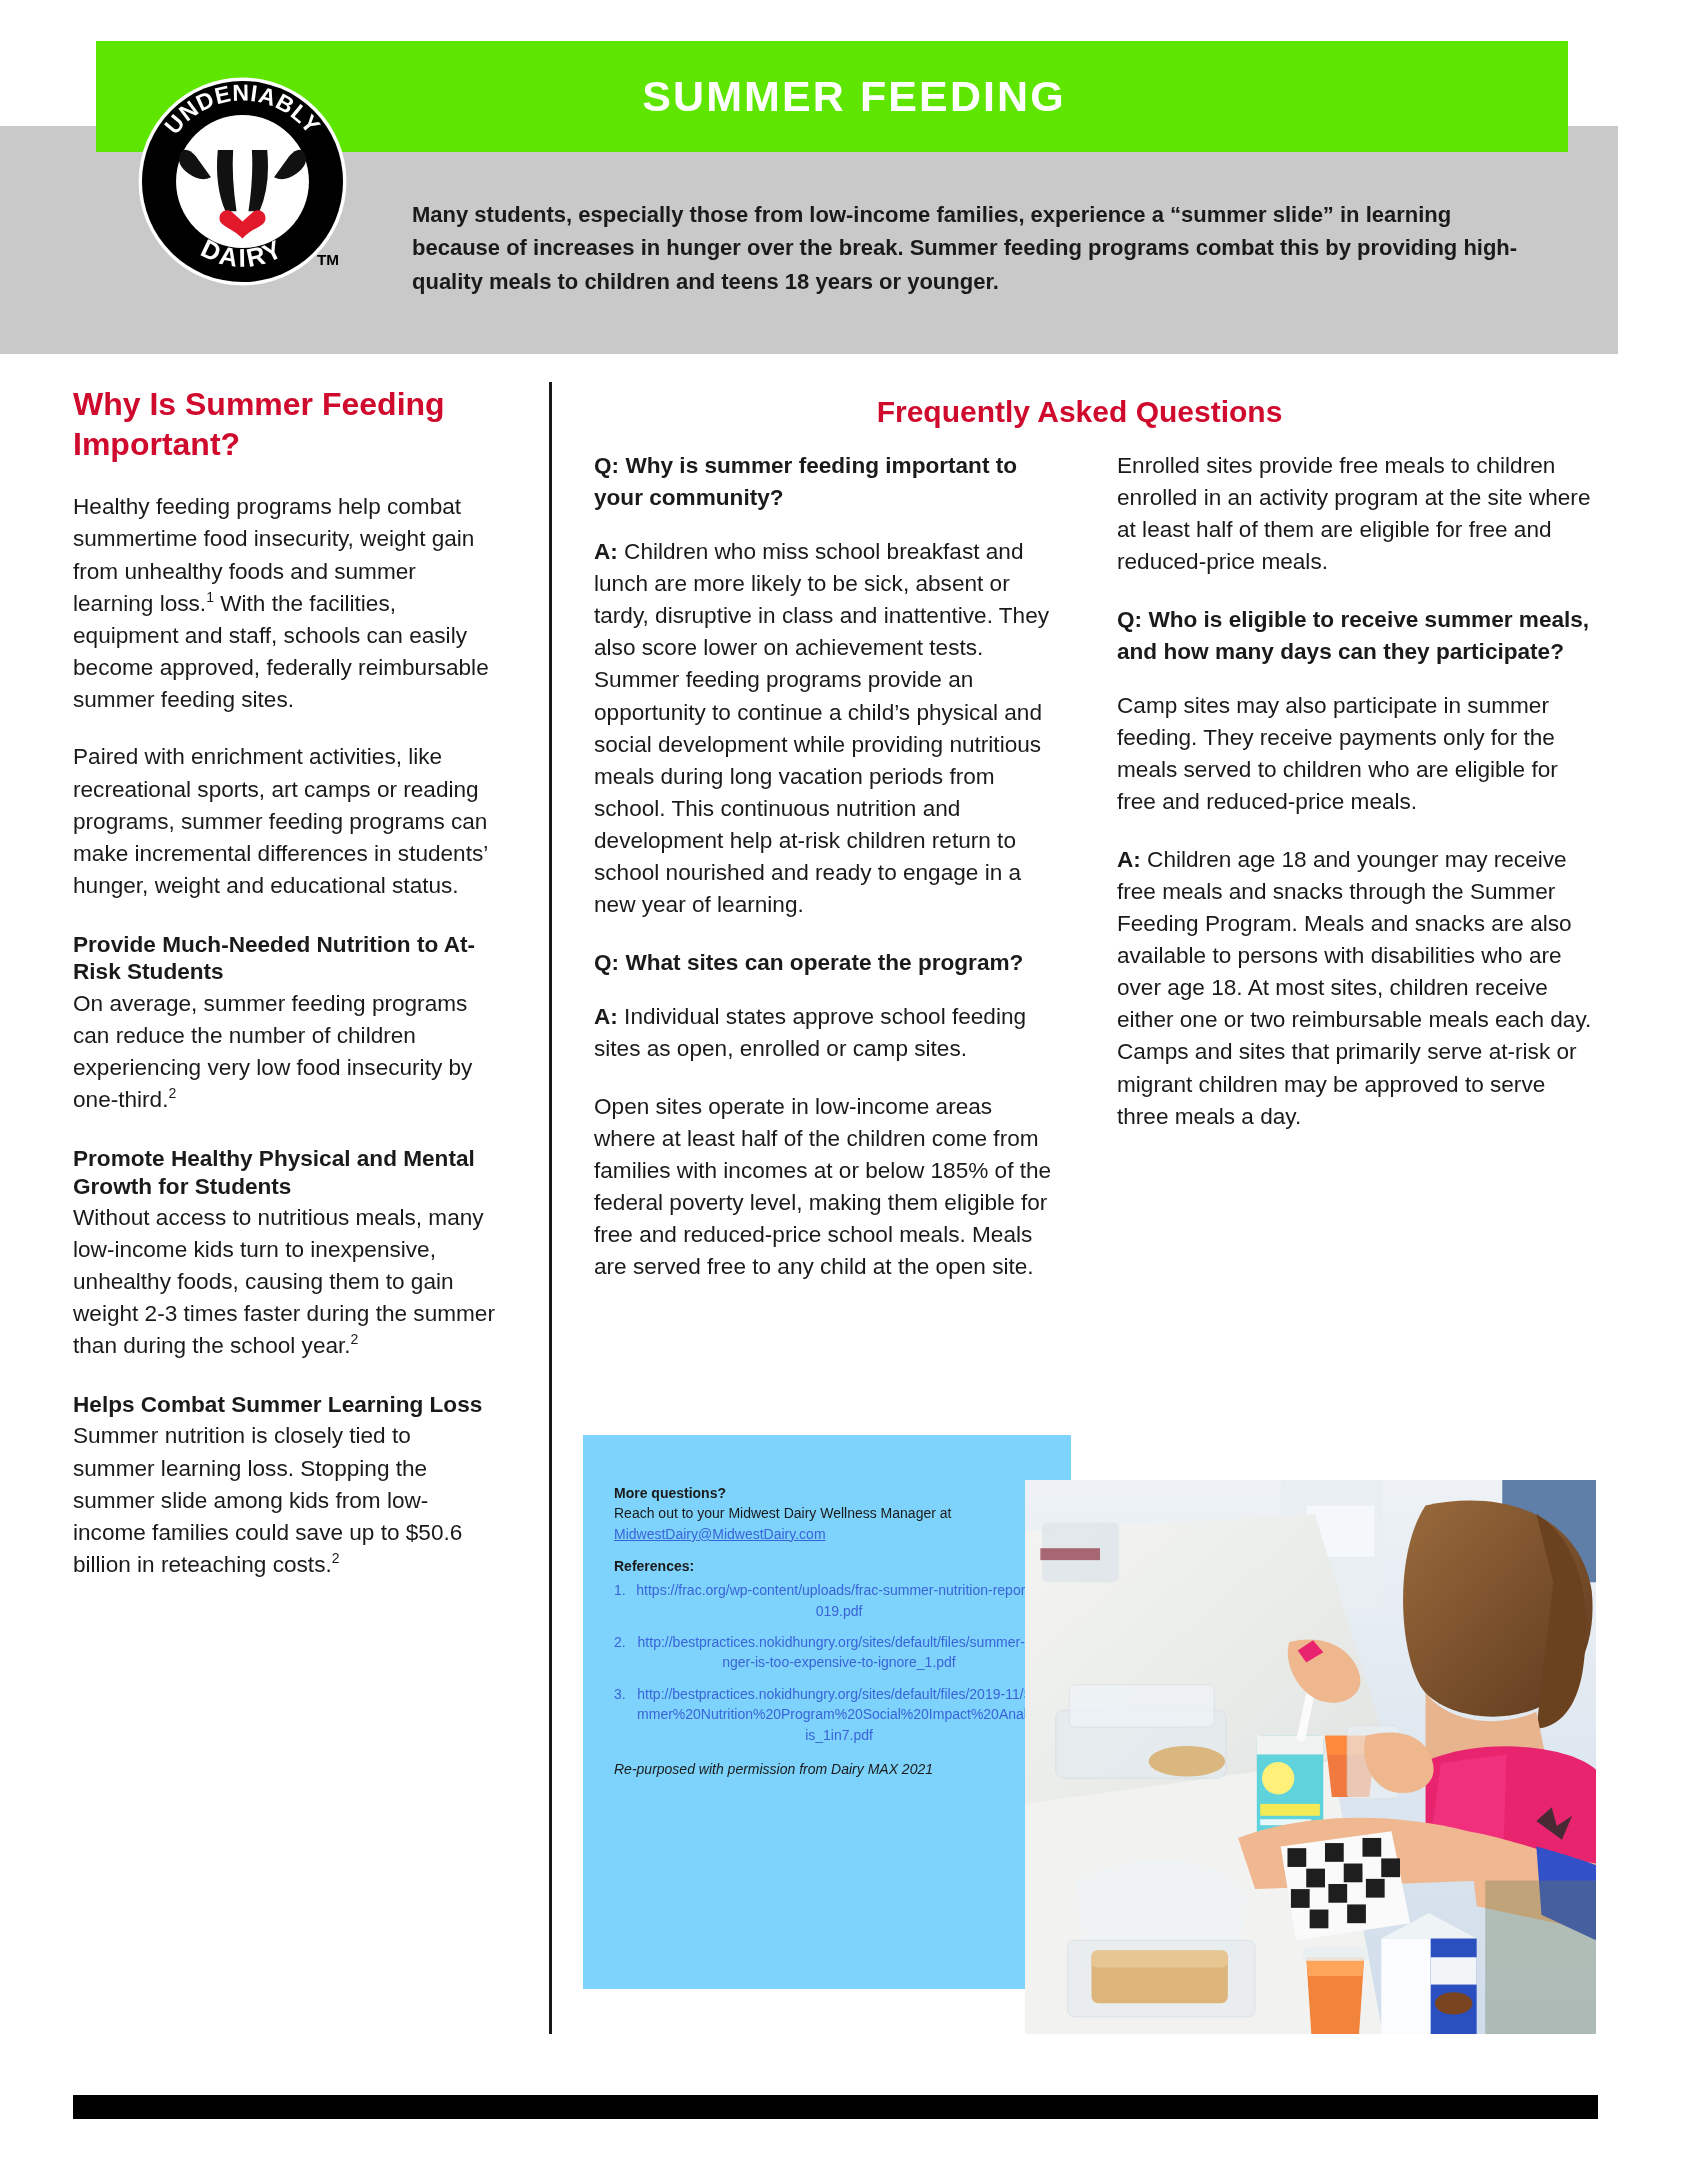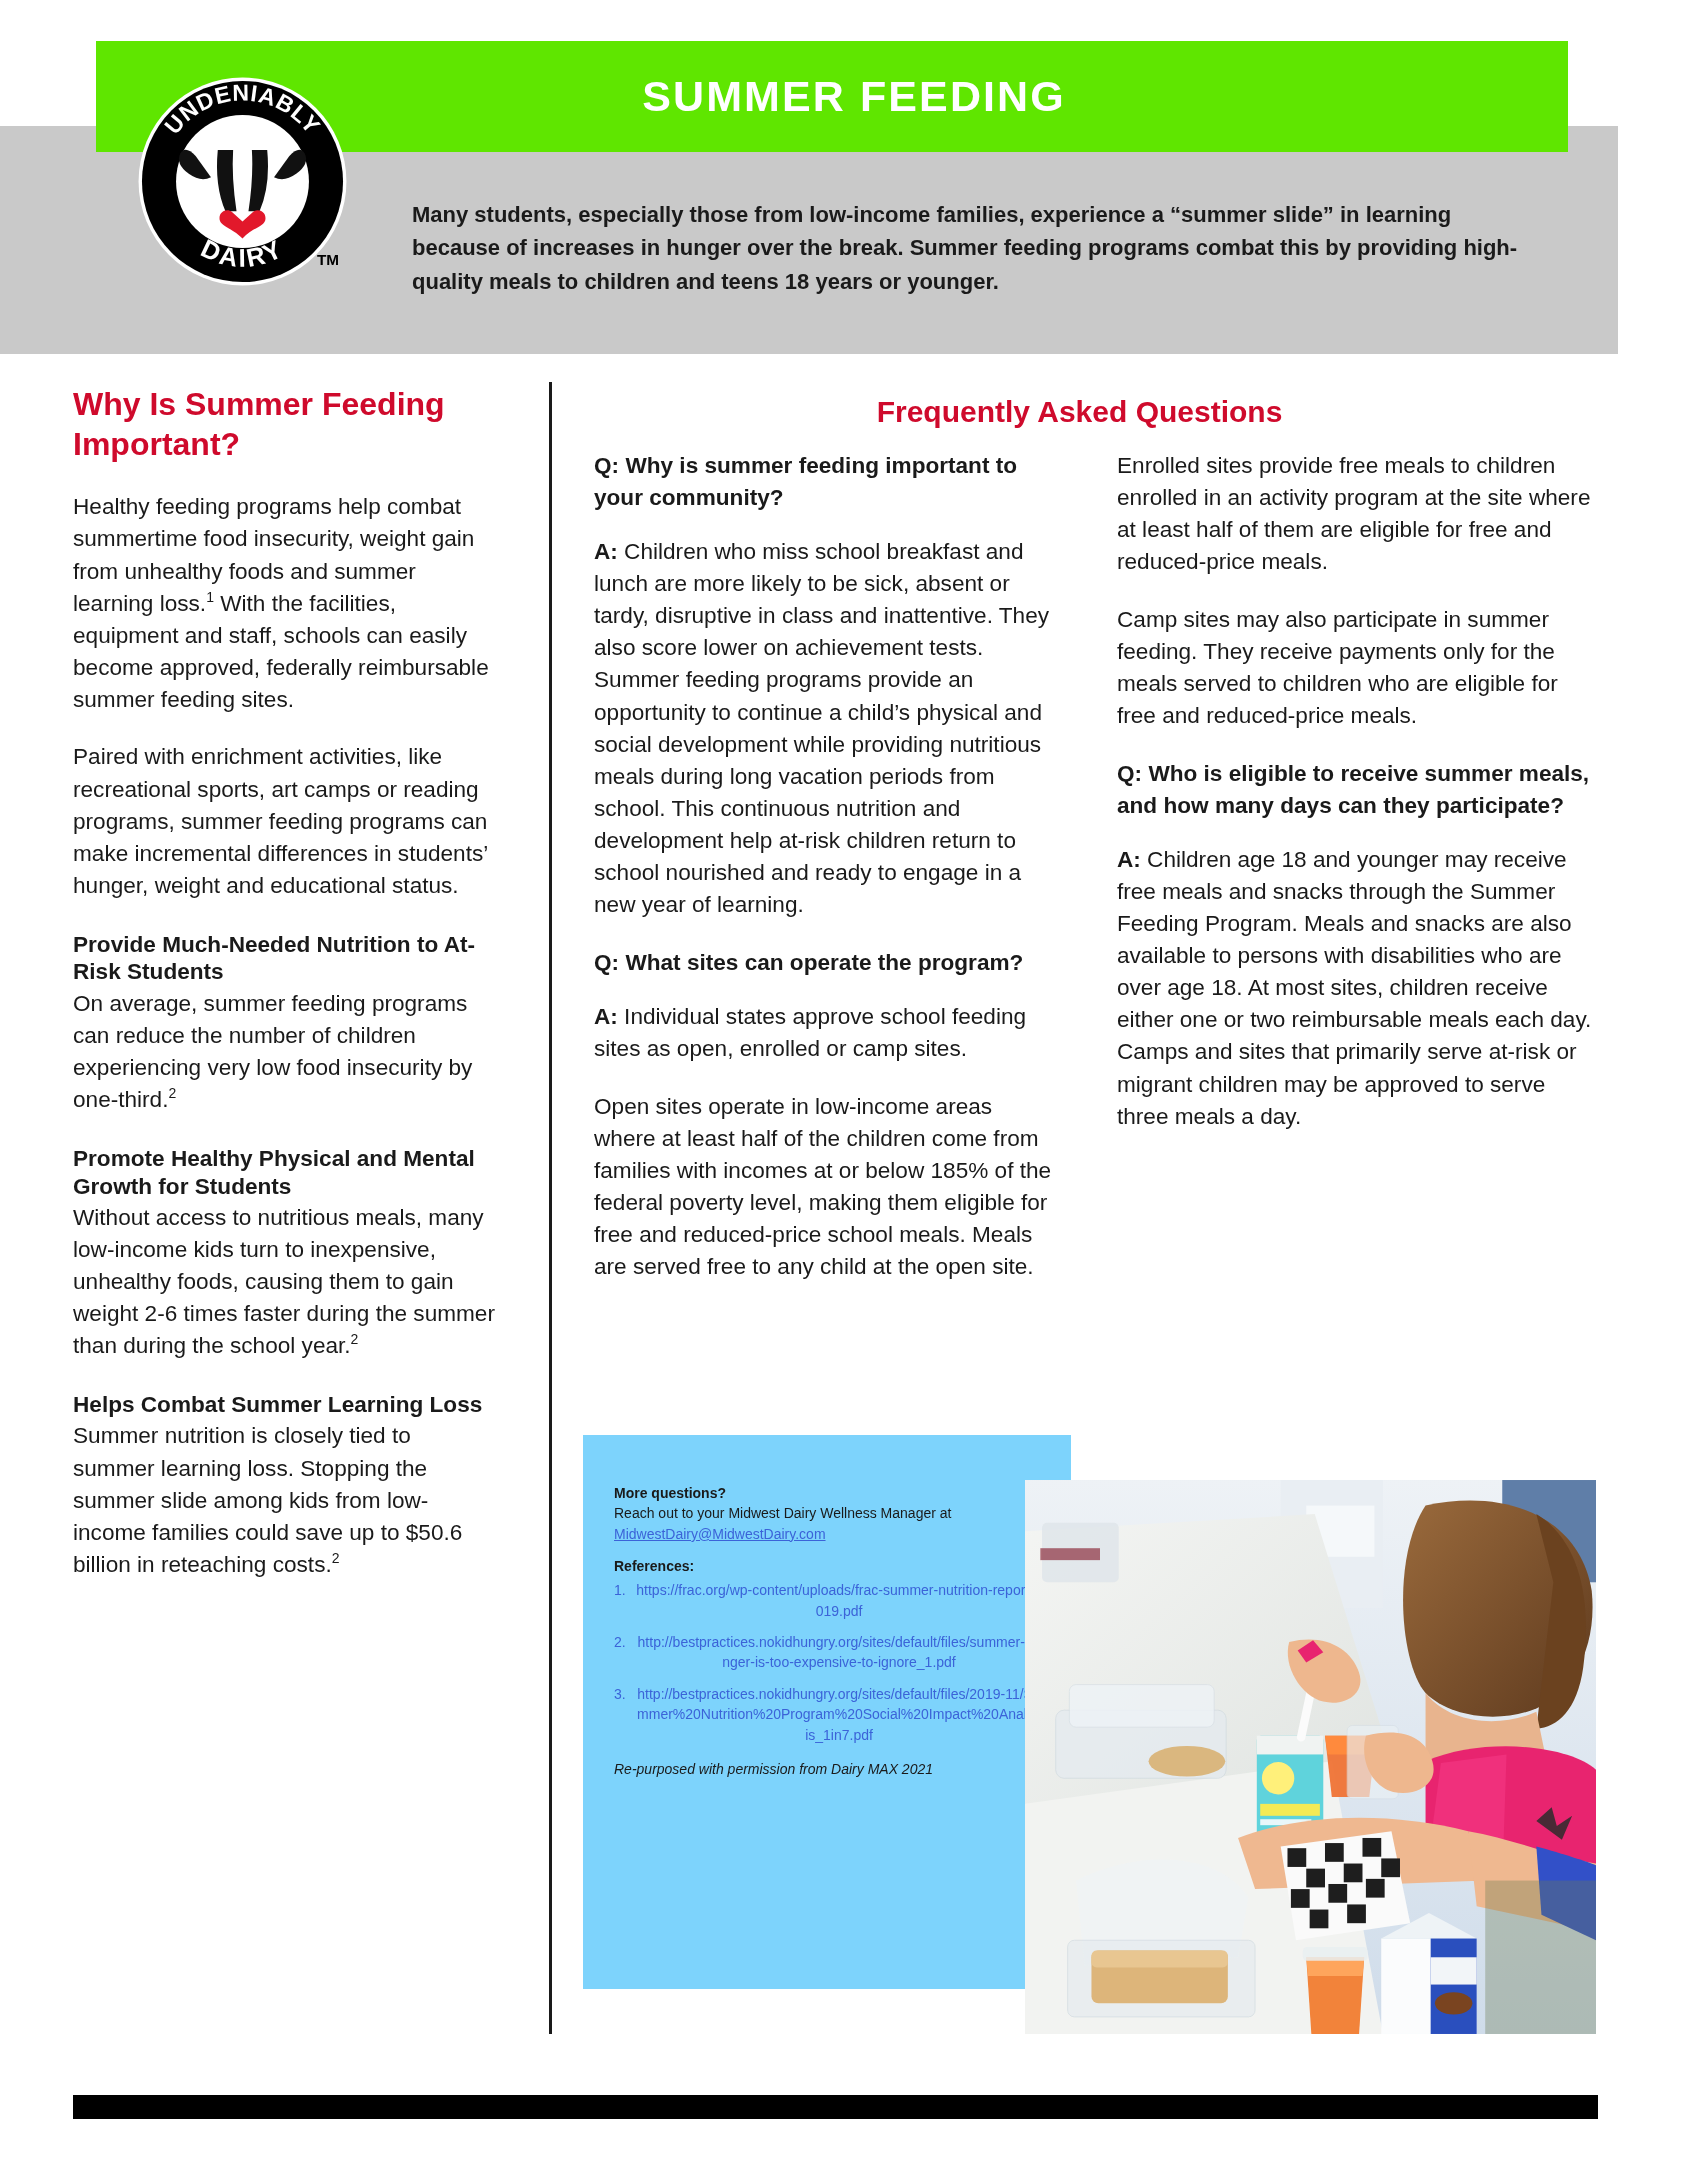--- a/index.html
+++ b/index.html
@@ -220,21 +220,21 @@
     <h2 class="section-title">Why Is Summer Feeding Important?</h2>
 
     <p class="body"><span>Healthy feeding programs help combat summertime food insecurity, weight gain from unhealthy foods and summer learning loss.</span><sup>1</sup><span> With the facilities, equipment and staff, schools can easily become approved, federally reimbursable summer feeding sites.</span></p>
 
     <p class="body">Paired with enrichment activities, like recreational sports, art camps or reading programs, summer feeding programs can make incremental differences in students’ hunger, weight and educational status.</p>
 
     <h3 class="sub-title">Provide Much-Needed Nutrition to At-Risk Students</h3>
     <p class="body"><span>On average, summer feeding programs can reduce the number of children experiencing very low food insecurity by one-third.</span><sup>2</sup></p>
 
     <h3 class="sub-title">Promote Healthy Physical and Mental Growth for Students</h3>
-    <p class="body"><span>Without access to nutritious meals, many low-income kids turn to inexpensive, unhealthy foods, causing them to gain weight 2-6 times faster during the summer than during the school year.</span><sup>2</sup></p>
+    <p class="body"><span>Without access to nutritious meals, many low-income kids turn to inexpensive, unhealthy foods, causing them to gain weight 2-3 times faster during the summer than during the school year.</span><sup>2</sup></p>
 
     <h3 class="sub-title">Helps Combat Summer Learning Loss</h3>
     <p class="body tight"><span>Summer nutrition is closely tied to summer learning loss. Stopping the summer slide among kids from low-income families could save up to $50.6 billion in reteaching costs.</span><sup>2</sup></p>
   </div>
 
   <div class="divider"></div>
 
   <div class="faq-title">Frequently Asked Questions</div>
 
   <div class="col-mid">
@@ -242,23 +242,23 @@
     <p class="qa"><span class="lead">A:</span><span> Children who miss school breakfast and lunch are more likely to be sick, absent or tardy, disruptive in class and inattentive. They also score lower on achievement tests. Summer feeding programs provide an opportunity to continue a child’s physical and social development while providing nutritious meals during long vacation periods from school. This continuous nutrition and development help at-risk children return to school nourished and ready to engage in a new year of learning.</span></p>
 
     <p class="qa question"><span>Q:</span><span> What sites can operate the program?</span></p>
     <p class="qa"><span class="lead">A:</span><span> Individual states approve school feeding sites as open, enrolled or camp sites.</span></p>
 
     <p class="qa">Open sites operate in low-income areas where at least half of the children come from families with incomes at or below 185% of the federal poverty level, making them eligible for free and reduced-price school meals. Meals are served free to any child at the open site.</p>
   </div>
 
   <div class="col-right">
     <p class="qa">Enrolled sites provide free meals to children enrolled in an activity program at the site where at least half of them are eligible for free and reduced-price meals.</p>
+    <p class="qa question"><span>Q:</span><span> Who is eligible to receive summer meals, and how many days can they participate?</span></p>
+
     <p class="qa">Camp sites may also participate in summer feeding. They receive payments only for the meals served to children who are eligible for free and reduced-price meals.</p>
-
-    <p class="qa question"><span>Q:</span><span> Who is eligible to receive summer meals, and how many days can they participate?</span></p>
     <p class="qa"><span class="lead">A:</span><span> Children age 18 and younger may receive free meals and snacks through the Summer Feeding Program. Meals and snacks are also available to persons with disabilities who are over age 18. At most sites, children receive either one or two reimbursable meals each day. Camps and sites that primarily serve at-risk or migrant children may be approved to serve three meals a day.</span></p>
   </div>
 
   <div class="refbox">
     <div class="refbox-inner">
       <div class="bold">More questions?</div>
       <div>Reach out to your Midwest Dairy Wellness Manager at</div>
       <div class="link">MidwestDairy@MidwestDairy.com</div>
       <div class="refbox-spacer"></div>
       <div class="bold">References:</div>

